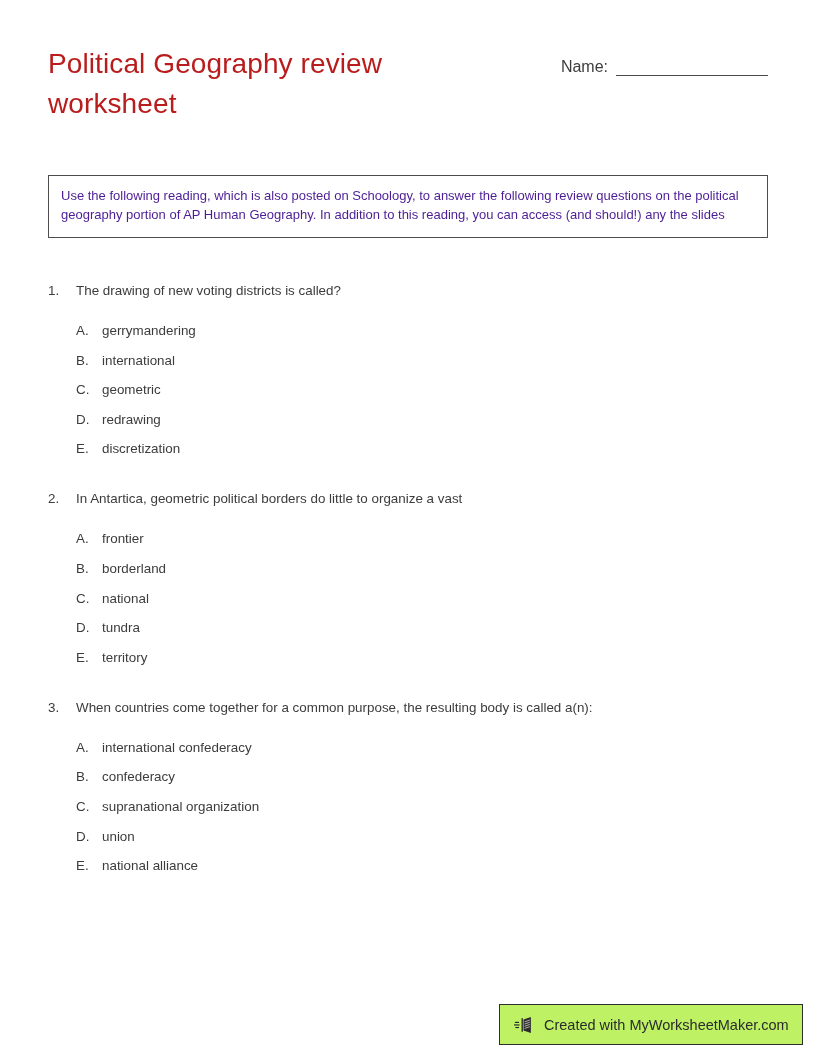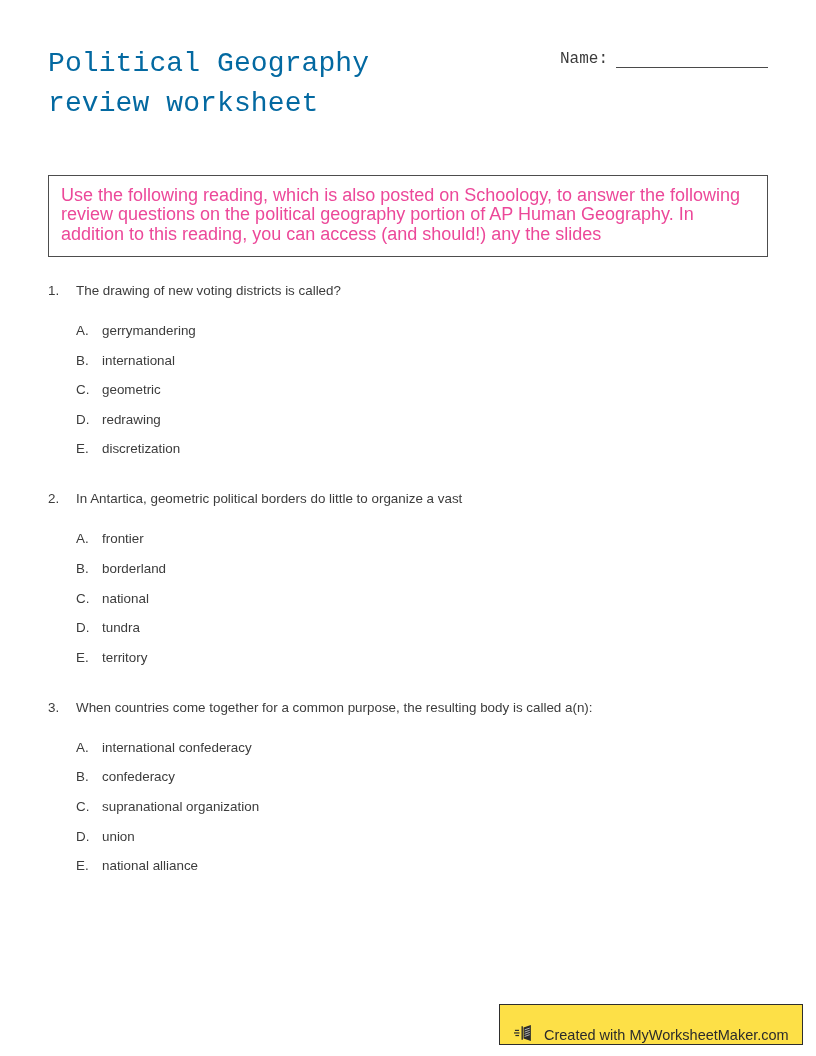--- a/index.html
+++ b/index.html
@@ -29,35 +29,33 @@
     top: 44px;
     right: 48px;
     display: flex;
     justify-content: space-between;
     align-items: flex-start;
   }
   .title {
     font-size: 28px;
     line-height: 40px;
     font-weight: 400;
-    color: #0369a1;
+    color: #b91c1c;
     max-width: 420px;
     letter-spacing: 0.1px;
-    font-family: Liberation Mono, monospace;
   }
   .namedate {
     margin-top: 6px;
     width: 228px;
   }
   .field-row {
     display: flex;
-    align-items: flex-start;
+    align-items: center;
     justify-content: flex-end;
     height: 33px;
-    font-family: Liberation Mono, monospace;
   }
   .field-label {
     font-size: 16px;
     color: #3c3c3c;
     white-space: nowrap;
     padding-right: 8px;
   }
   .field-line {
     width: 152px;
     border-bottom: 1.4px solid #4a4a4a;
@@ -66,23 +64,23 @@
 
   
   .instructions {
     position: absolute;
     left: 48px;
     top: 175px;
     width: 720px;
     box-sizing: border-box;
     border: 1.2px solid #4d4d4d;
     padding: 10px 12px 12px 12px;
-    font-size: 18px;
+    font-size: 13px;
     line-height: 19.4px;
-    color: #ec4899;
+    color: #4c1d95;
   }
   .instructions p {
     margin: 0;
   }
 
   
   .questions {
     position: absolute;
     left: 48px;
     top: 281px;
@@ -127,23 +125,23 @@
 
   
   .footer-badge {
     position: absolute;
     left: 499px;
     top: 1004px;
     width: 304px;
     height: 41px;
     box-sizing: border-box;
     border: 1.2px solid #2e2e2e;
-    background: #fde047;
-    display: flex;
-    align-items: flex-end;
+    background: #bef264;
+    display: flex;
+    align-items: center;
     padding-left: 14px;
   }
   .footer-logo {
     width: 22px;
     height: 22px;
     flex: 0 0 22px;
     margin-right: 8px;
     display: block;
   }
   .footer-text {

